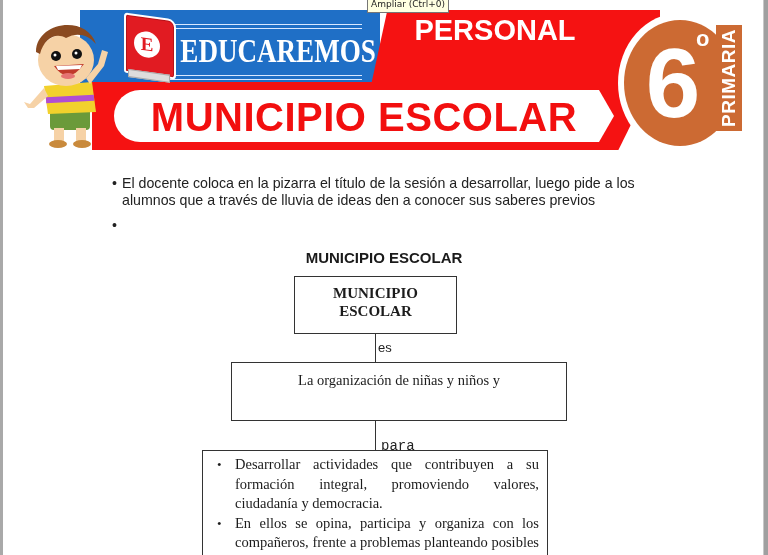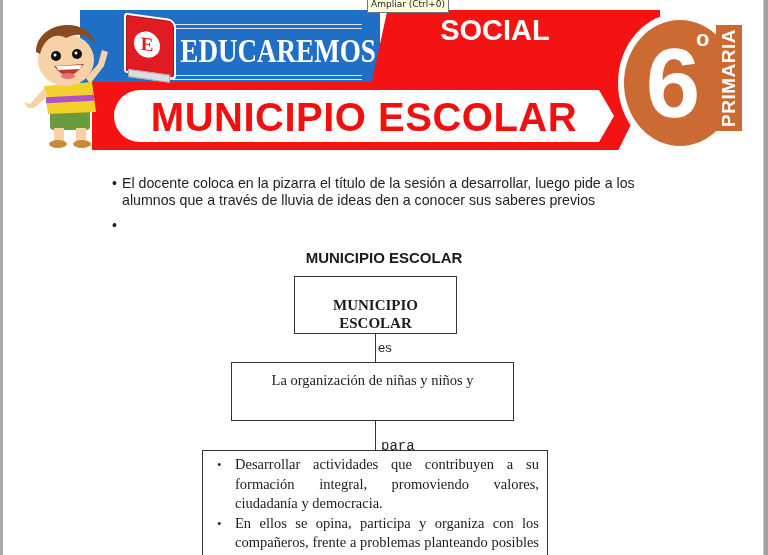--- a/index.html
+++ b/index.html
@@ -124,24 +124,24 @@
     .map-heading {
       position: absolute; left: 260px; top: 249px; width: 248px; text-align: center;
       font-weight: bold; font-size: 15px; color: #1a1a1a;
     }
     .node {
       position: absolute; border: 1px solid #333; background: #fff; box-sizing: border-box;
       font-family: "Liberation Serif", serif; color: #1c1c1c;
     }
     .node-root {
       left: 294px; top: 276px; width: 163px; height: 58px;
-      text-align: center; font-weight: bold; font-size: 15px; line-height: 18px; padding-top: 19px;
+      text-align: center; font-weight: bold; font-size: 15px; line-height: 18px; padding-top: 7px;
     }
     .node-def {
-      left: 231px; top: 362px; width: 283px; height: 59px;
+      left: 231px; top: 362px; width: 336px; height: 59px;
       text-align: center; font-size: 14.5px; line-height: 19px; padding-top: 8px;
     }
     .node-purpose {
       left: 202px; top: 450px; width: 346px; height: 120px;
       font-size: 14.5px; line-height: 19.5px; padding: 4px 8px 0 12px;
     }
     .node-purpose .p-item { position: relative; padding-left: 20px; text-align: justify; text-align-last: left; }
     .node-purpose .p-bullet { position: absolute; left: 2px; top: 0; font-size: 13px; }
     .connector { position: absolute; width: 1px; background: #333; }
     .conn-1 { left: 375px; top: 333px; height: 30px; }
@@ -166,21 +166,21 @@
   <div class="brand-lines-bottom"></div>
   <div class="book-icon">
     <div class="circle">
         <span>E</span>
       </div>
     <div class="pages"></div>
   </div>
   <div class="brand-name">EDUCAREMOS</div>
 
   <div class="subject">
-    <div>SOCIAL</div>
+    <div>PERSONAL</div>
   </div>
 
   <div class="grade-ring"></div>
   <div class="grade-circle"></div>
   <div class="grade-number">6</div>
   <div class="grade-sup">o</div>
   <div class="level-tag">
     <span>PRIMARIA</span>
   </div>
 

